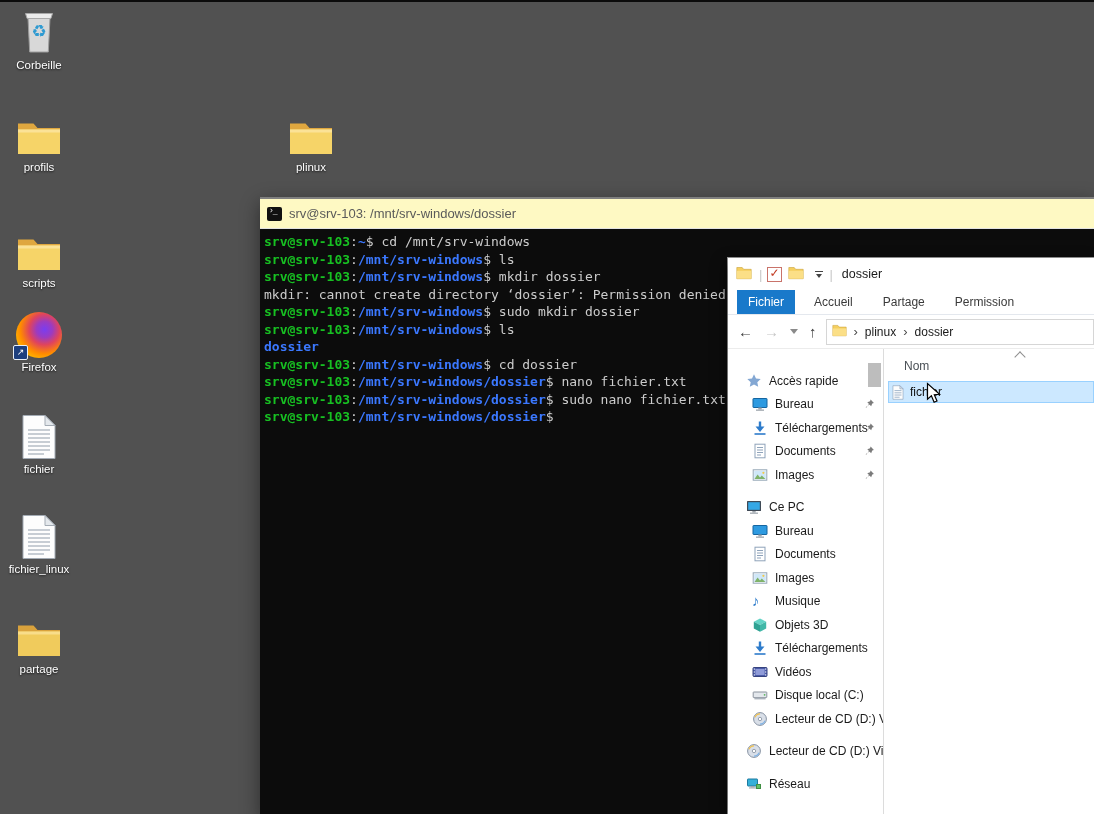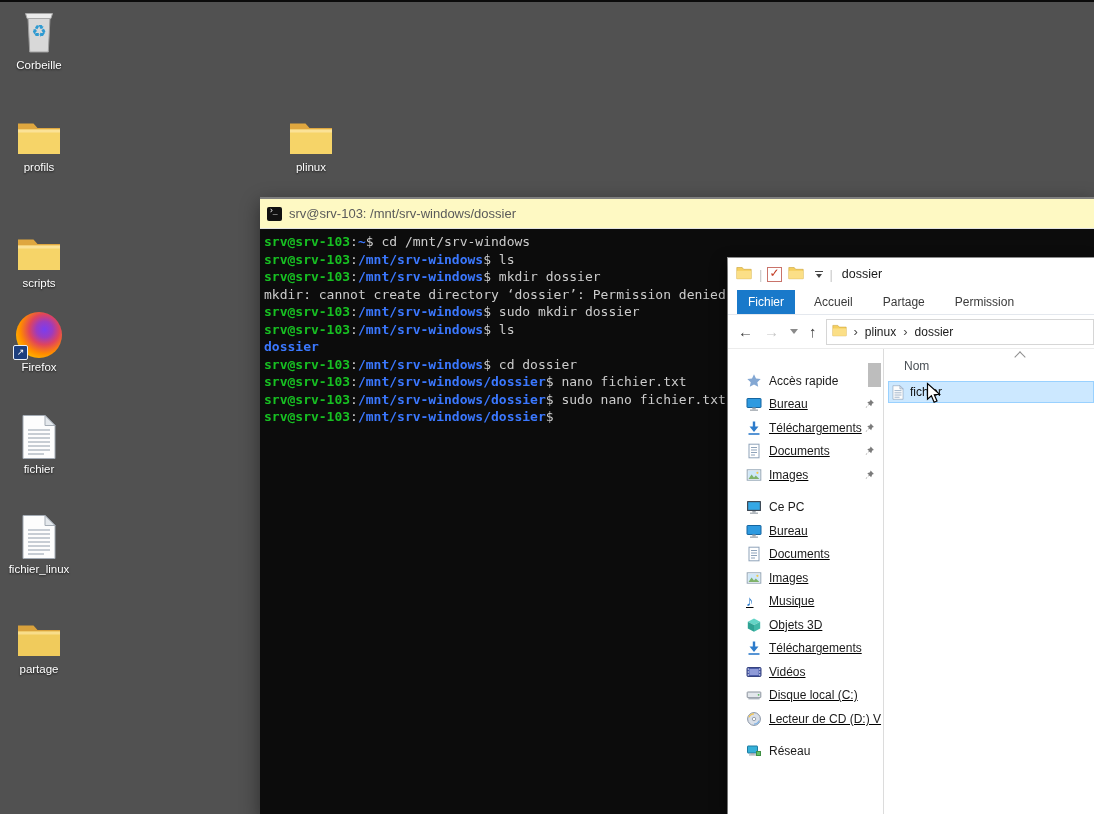--- a/index.html
+++ b/index.html
@@ -64,21 +64,21 @@
   .addr-box{flex:1;height:24px;border:1px solid #d6d6d6;display:flex;align-items:center;padding-left:5px;
             font-size:12px;color:#1a1a1a;overflow:hidden;}
   .crumb-chev{color:#4a4a4a;font-size:13px;margin:0 7px;}
   .crumb{white-space:nowrap;}
 
   .ex-body{display:flex;height:466px;}
   .ex-nav{width:156px;box-sizing:border-box;border-right:1px solid #dcdcdc;padding-top:20px;position:relative;
           font-size:12px;overflow:hidden;}
   .nav-row{height:23.5px;display:flex;align-items:center;position:relative;}
   .nav-row.lvl0{padding-left:18px;}
-  .nav-row.lvl1{padding-left:18px;text-decoration:underline;}
+  .nav-row.lvl1{padding-left:24px;}
   .nav-row.grp{margin-top:9px;}
   .nico{width:16px;height:16px;margin-right:7px;flex:none;display:inline-flex;}
   .nico svg{width:16px;height:16px;}
   .nico .mus{color:#2e7ccb;font-size:15px;line-height:16px;}
   .nlbl{white-space:nowrap;overflow:hidden;color:#1a1a1a;flex:1;padding-right:2px;}
   .nav-row.pinned .nlbl{padding-right:16px;}
   .pin{position:absolute;right:8px;top:50%;transform:translateY(-50%);display:inline-flex;}
   .nav-thumb{position:absolute;right:2px;top:14px;width:13px;height:24px;background:#bdbdbd;}
 
   .ex-list{flex:1;position:relative;padding-top:10px;font-size:12px;}
@@ -450,20 +450,31 @@
                 <circle cx="8" cy="8" r="1.7" fill="#fff" stroke="#98a2af"></circle>
                 <path d="M3 6.2 A5.4 5.4 0 0 1 8 2.8" stroke="#f3c34d" fill="none" stroke-width="1.2"></path>
                 <path d="M13 9.8 A5.4 5.4 0 0 1 8 13.2" stroke="#7fb2e5" fill="none" stroke-width="1.2"></path>
               </svg>
             </span>
             <span class="nlbl">Lecteur de CD (D:) V</span>
           </div>
           <div class="nav-row lvl0 grp">
             <span class="nico">
               <svg viewBox="0 0 16 16">
+                <circle cx="8" cy="8" r="6.4" fill="#d9dfe8" stroke="#8793a3"></circle>
+                <circle cx="8" cy="8" r="1.7" fill="#fff" stroke="#98a2af"></circle>
+                <path d="M3 6.2 A5.4 5.4 0 0 1 8 2.8" stroke="#f3c34d" fill="none" stroke-width="1.2"></path>
+                <path d="M13 9.8 A5.4 5.4 0 0 1 8 13.2" stroke="#7fb2e5" fill="none" stroke-width="1.2"></path>
+              </svg>
+            </span>
+            <span class="nlbl">Lecteur de CD (D:) Vi</span>
+          </div>
+          <div class="nav-row lvl0 grp">
+            <span class="nico">
+              <svg viewBox="0 0 16 16">
                 <rect x="1.5" y="3" width="10" height="7" rx=".5" fill="#35b0d8" stroke="#1d7aa0"></rect>
                 <rect x="4.6" y="10" width="3.8" height="1.4" fill="#9fa6ad"></rect>
                 <rect x="3" y="11.4" width="7" height="1.1" fill="#9fa6ad"></rect>
                 <rect x="10.5" y="8.5" width="4" height="4" fill="#63c267" stroke="#3f8f43"></rect>
               </svg>
             </span>
             <span class="nlbl">Réseau</span>
           </div>
         </div>
       <div class="ex-list">

